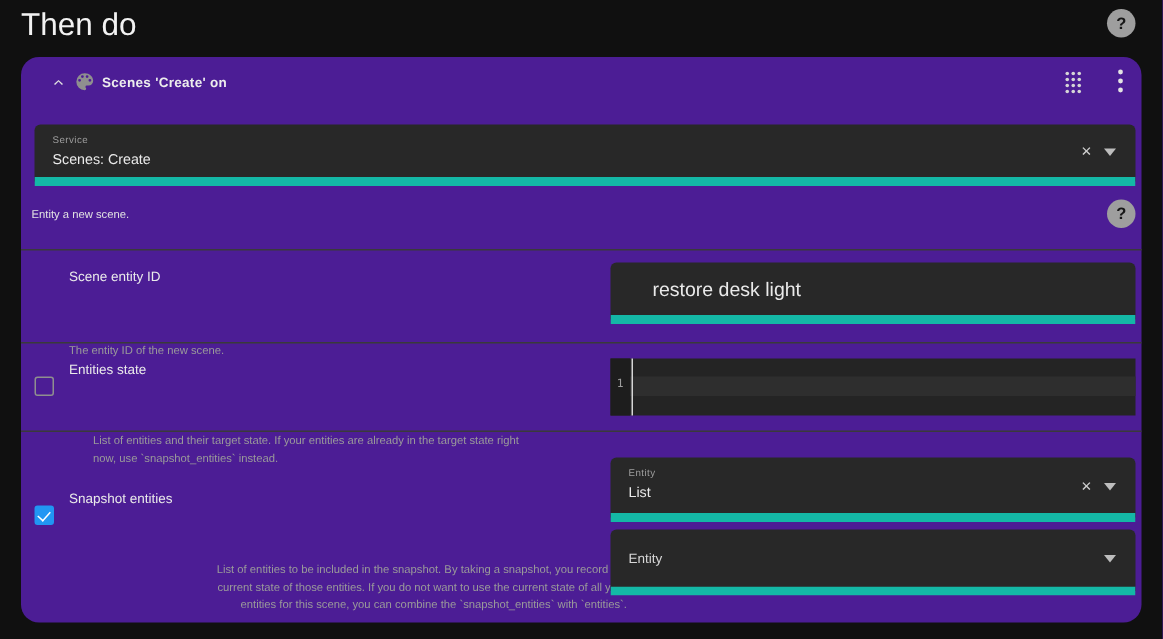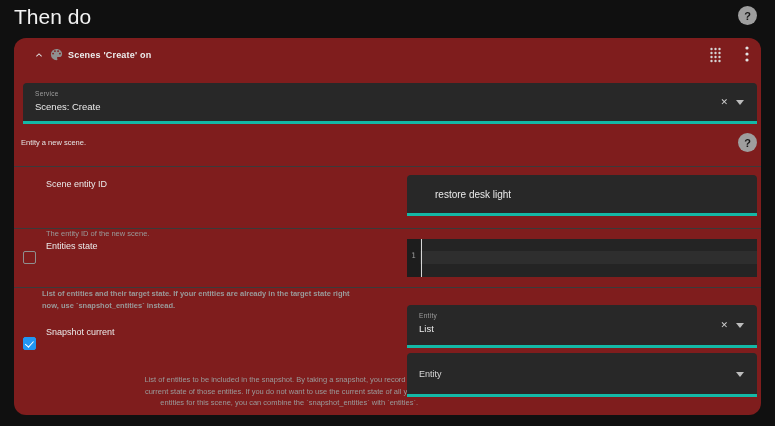--- a/index.html
+++ b/index.html
@@ -14,35 +14,35 @@
 
   .help-fab {
     position:absolute; width:19px; height:19px; border-radius:50%;
     background:#9e9e9e; color:#161616; font-size:11px; font-weight:bold;
     display:flex; align-items:center; justify-content:center; cursor:pointer;
   }
   #help-top { left:738px; top:6px; }
 
   .card {
     position:absolute; left:14px; top:38px; width:747px; height:377px;
-    background:#7f1d1d; border-radius:12px;
+    background:#4c1d95; border-radius:12px;
   }
   .card > * { position:absolute; }
 
   
   .chevron-up { left:19px; top:11px; width:12px; height:12px; cursor:pointer; }
   .palette { left:35px; top:9px; width:15px; height:15px; }
   .card-title { left:54px; top:12px; font-size:9px; font-weight:600; letter-spacing:.2px; color:#ededed; }
   .drag-icon { left:695px; top:9px; width:13px; height:16px; cursor:grab; }
   .kebab-icon { left:731px; top:8px; width:4px; height:16px; cursor:pointer; }
 
   
   .mat-field {
     background:#282828; border-radius:4px 4px 0 0;
-    border-bottom:3px solid #14b8a6; cursor:pointer;
+    border-bottom:6px solid #14b8a6; cursor:pointer;
   }
   .mat-field .f-label { position:absolute; left:12px; top:7px; font-size:6.5px; letter-spacing:.3px; color:#9e9e9e; }
   .mat-field .f-value { position:absolute; left:12px; top:18px; font-size:9.5px; color:#eaeaea; }
   .clear-x { position:absolute; right:29px; top:50%; transform:translateY(-50%); font-size:9px; color:#cfcfcf; cursor:pointer; }
   .caret {
     position:absolute; right:13px; top:50%; margin-top:-2px; width:0; height:0;
     border-left:4px solid transparent; border-right:4px solid transparent;
     border-top:5px solid #bdbdbd; cursor:pointer;
   }
 
@@ -54,35 +54,35 @@
   .d1 { top:128px; } .d2 { top:190px; } .d3 { top:249px; }
 
   .row-label { font-size:9px; color:#eaeaea; }
   .row-desc { font-size:7.5px; color:#9a9a9a; line-height:11.5px; white-space:pre-line;margin-top:32px; }
 
   #label-scene-id { left:32px; top:141px; }
   #desc-scene-id  { left:32px; top:158px; }
   .text-input { left:393px; top:137px; width:350px; height:41px; cursor:text; }
   .text-input .input-value {
     position:absolute; left:12px; top:50%; transform:translateY(-50%);
-    font-size:10px; color:#eaeaea;padding-left:16px;
+    font-size:13px; color:#eaeaea;padding-left:16px;
   }
 
   .checkbox {
     width:13px; height:13px; border:1.5px solid #8f8f8f; border-radius:2px;
     background:transparent; cursor:pointer;
   }
   .checkbox.checked { background:#2196f3; border-color:#2196f3; }
   .checkbox.checked::after {
     content:""; position:absolute; left:3.2px; top:0.8px; width:3.6px; height:6.8px;
     border:solid #fff; border-width:0 1.6px 1.6px 0; transform:rotate(42deg);
   }
   #checkbox-entities { left:9px; top:213px; }
   #label-entities { left:32px; top:203px; }
-  #desc-entities  { left:28px; top:218px; width:372px;font-weight:bold; }
+  #desc-entities  { left:48px; top:218px; width:372px; }
 
   .code-editor { left:393px; top:201px; width:350px; height:38px; background:#242424; cursor:text; }
   .code-editor .active-line { position:absolute; left:13px; right:0; top:12px; height:13px; background:#2e2e2e; }
   .code-editor .gutter { position:absolute; left:0; top:0; bottom:0; width:13px; background:#1d1d1d; }
   .code-editor .line-no {
     position:absolute; left:0; width:13px; top:12px; text-align:center;
     font-family:"DejaVu Sans Mono", monospace; font-size:7.5px; color:#9e9e9e;
   }
   .code-editor .cursor { position:absolute; left:13.5px; top:0; bottom:0; width:1.5px; background:#d6d6d6; }
 
@@ -170,21 +170,21 @@
   <div class="code-editor">
     <div class="active-line"></div>
     <div class="gutter"></div>
     <div class="line-no">1</div>
     <div class="cursor"></div>
   </div>
 
   <div class="divider d3"></div>
 
   <div class="checkbox checked" id="checkbox-snapshot"></div>
-  <div class="row-label" id="label-snapshot">Snapshot current</div>
+  <div class="row-label" id="label-snapshot">Snapshot entities</div>
   <div class="row-desc" id="desc-snapshot">List of entities to be included in the snapshot. By taking a snapshot, you record the
 current state of those entities. If you do not want to use the current state of all your
 entities for this scene, you can combine the `snapshot_entities` with `entities`.</div>
 
   <div class="mat-field entity-field-1">
     <span class="f-label">Entity</span>
     <span class="f-value">List</span>
     <span class="clear-x">✕</span>
     <span class="caret"></span>
   </div>

